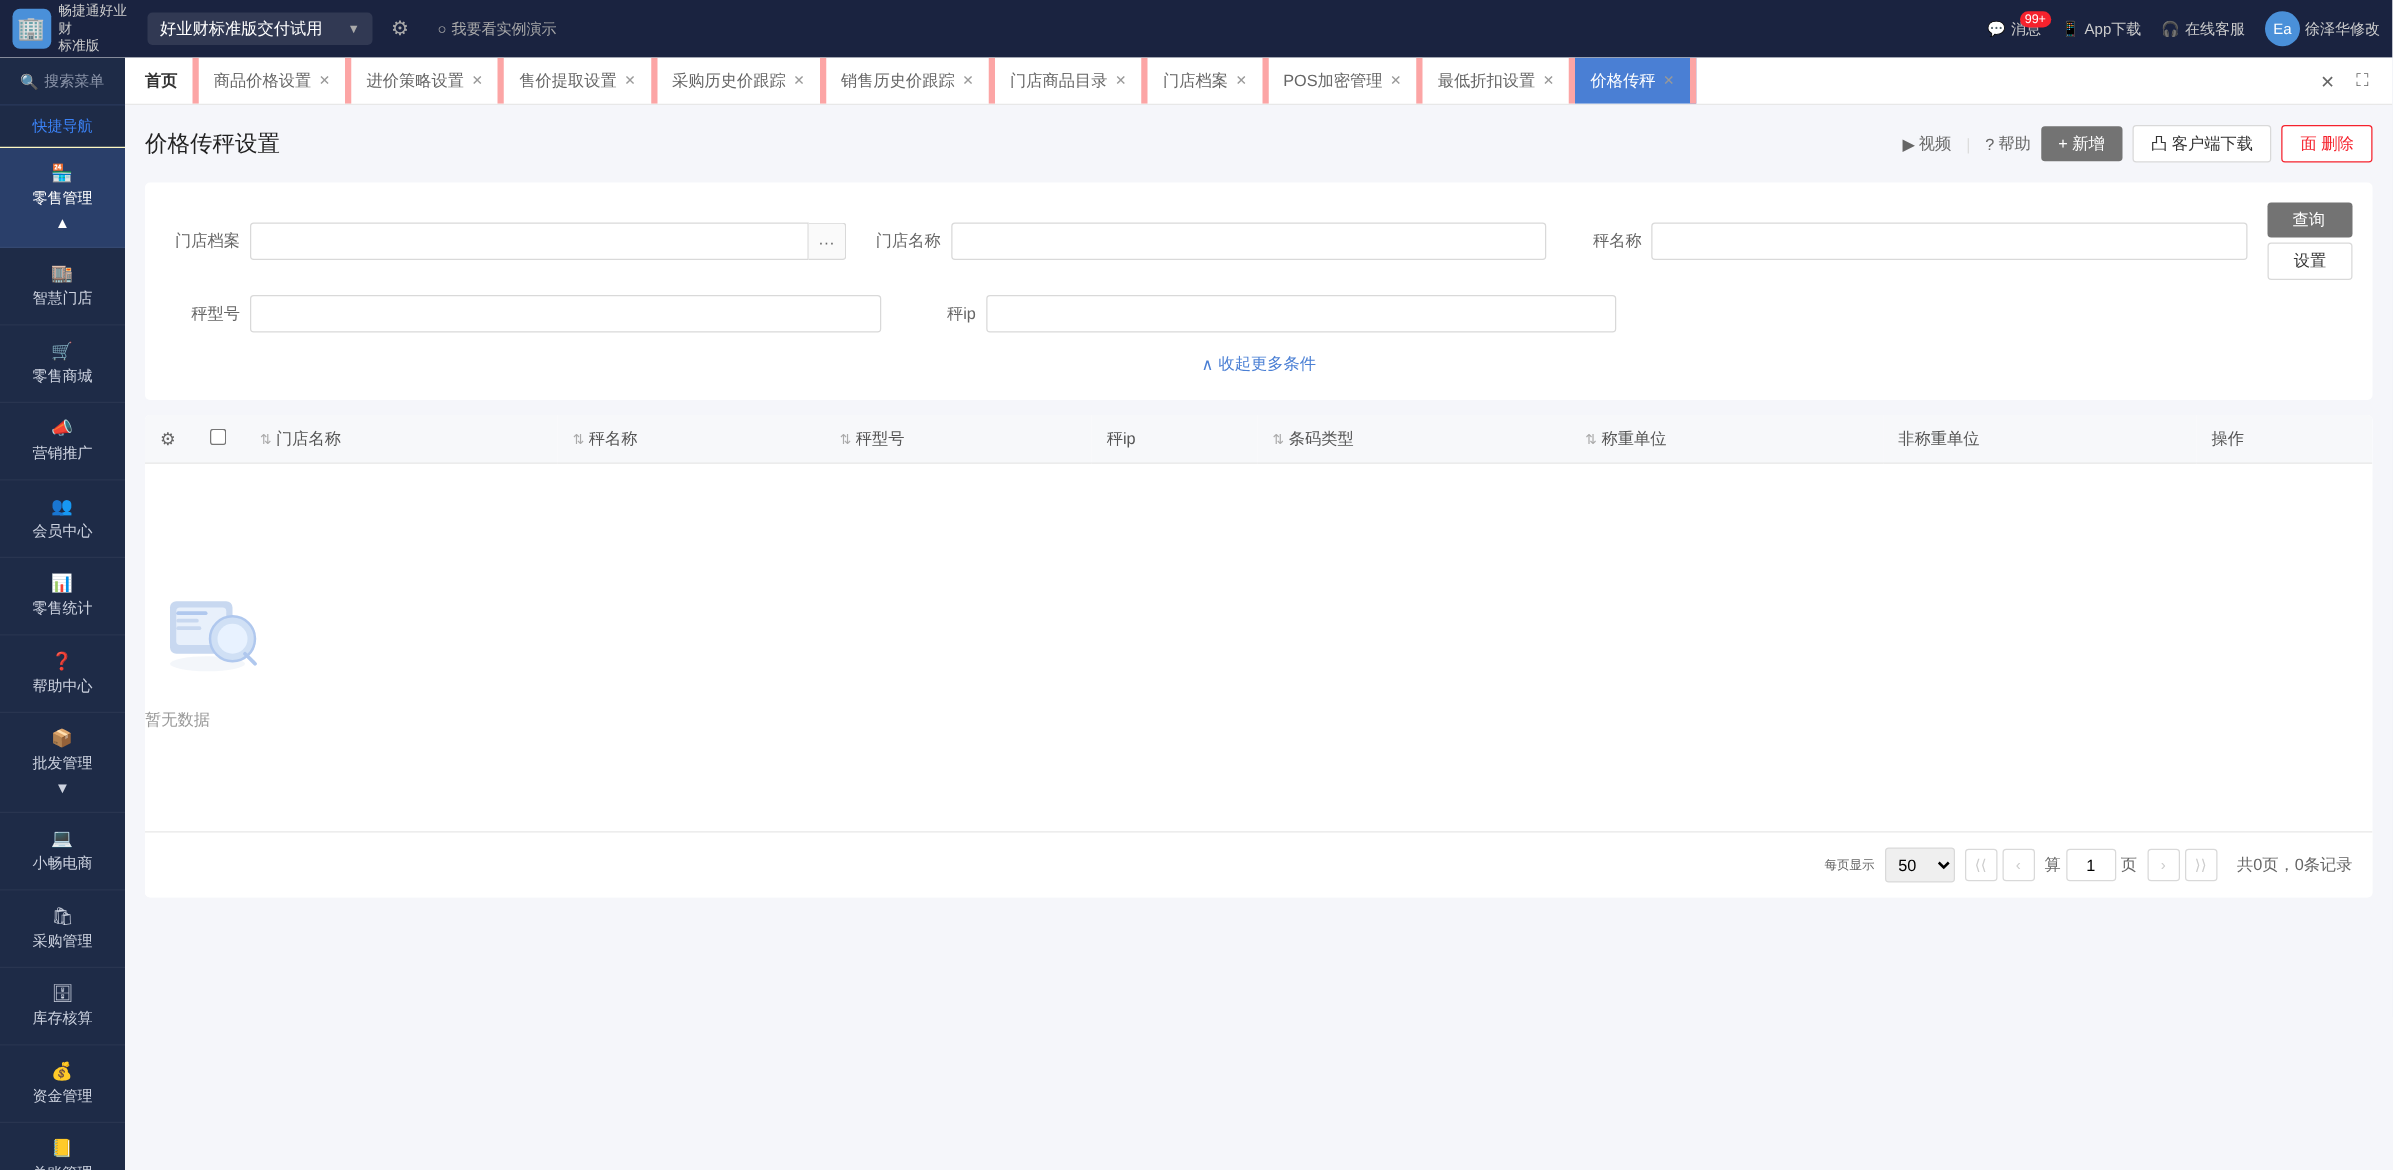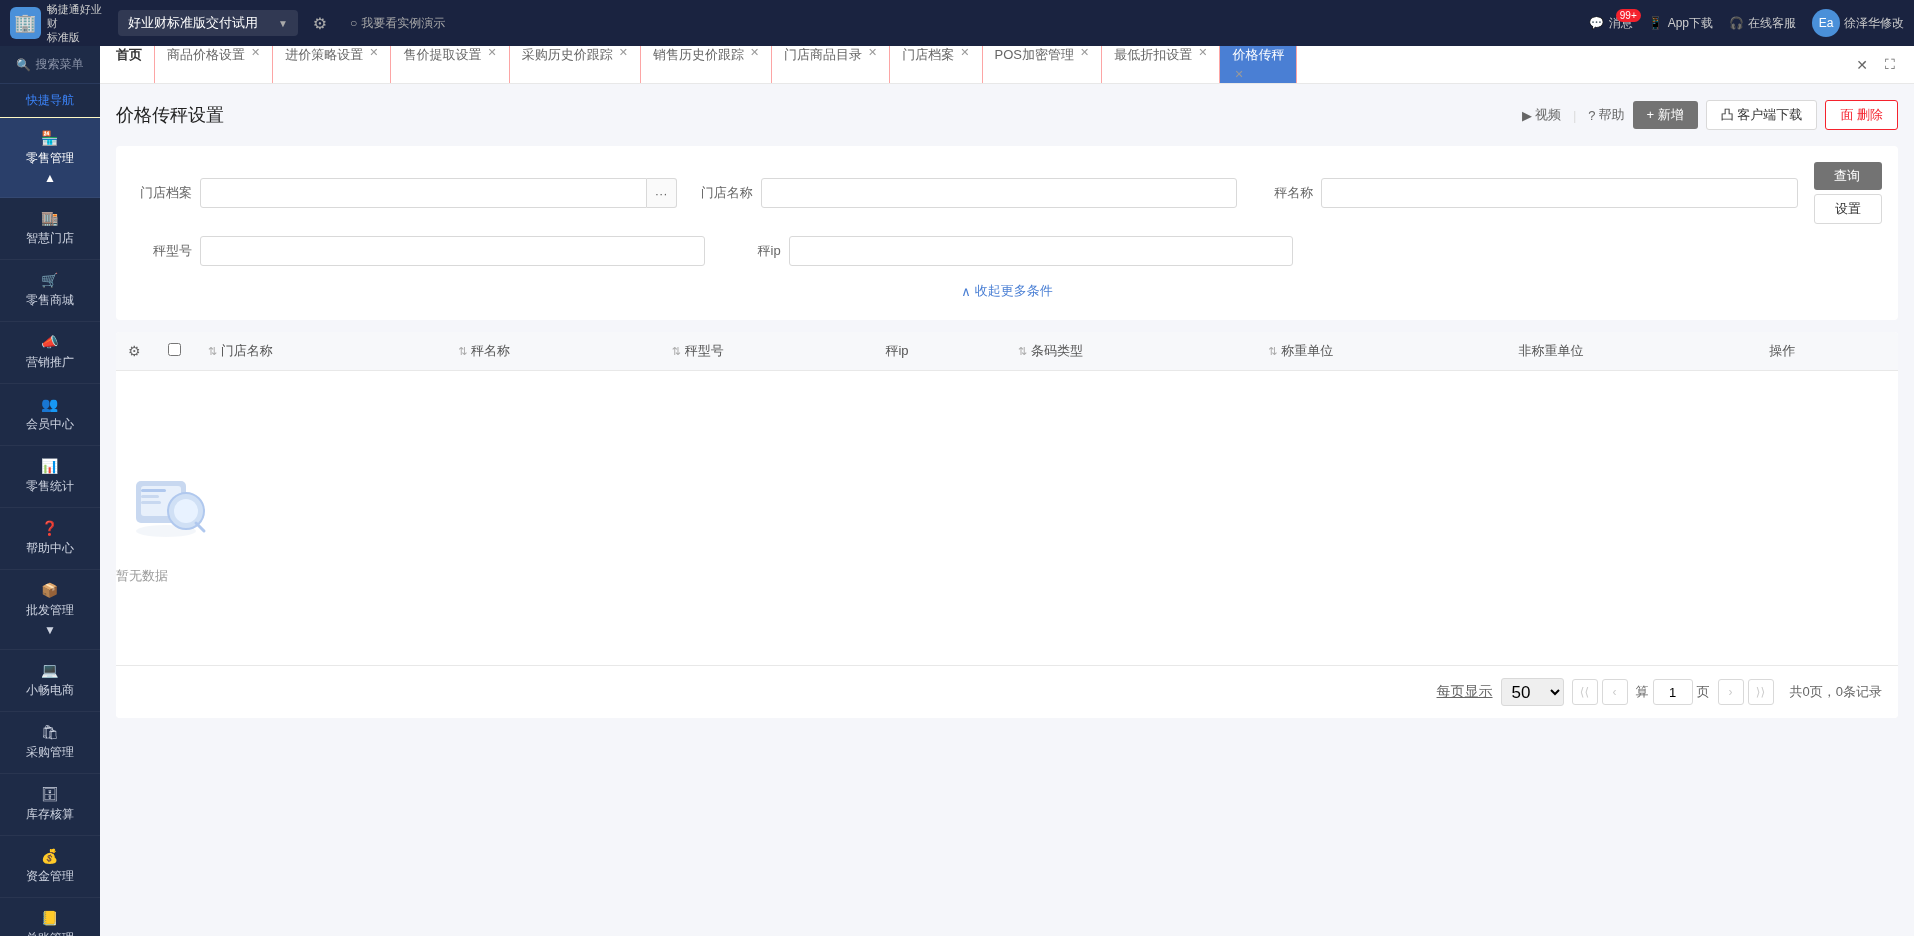--- a/index.html
+++ b/index.html
@@ -43,22 +43,22 @@
     
     .content-area { flex: 1; display: flex; flex-direction: column; overflow: hidden; }
 
     
     .tab-bar {
       display: flex; align-items: center; background: #fff;
       border-bottom: 1px solid #e8e8e8; height: 38px; overflow-x: auto;
       flex-shrink: 0; padding: 0 4px;
     }
     .tab-bar::-webkit-scrollbar { display: none; }
-    .tab-item { display: flex; align-items: flex-start; gap: 4px; padding: 0 12px; height: 100%; white-space: nowrap; cursor: pointer; color: #666; font-size: 13px; border-right: 1px solid #fca5a5; flex-shrink: 0; }
-    .tab-item.active { color: #fff; background: #4a7fd4; flex-direction: column; }
+    .tab-item { display: flex; align-items: center; gap: 4px; padding: 0 12px; height: 100%; white-space: nowrap; cursor: pointer; color: #666; font-size: 13px; border-right: 5px solid #fca5a5; flex-shrink: 0; }
+    .tab-item.active { color: #fff; background: #4a7fd4; }
     .tab-item.first { font-weight: bold; color: #333; }
     .tab-close { color: #999; font-size: 11px; margin-left: 2px; }
     .tab-bar-actions { margin-left: auto; display: flex; align-items: center; gap: 4px; padding: 0 8px; flex-shrink: 0; }
     .tab-bar-btn { width: 24px; height: 24px; display: flex; align-items: center; justify-content: center; cursor: pointer; color: #666; font-size: 14px; }
 
     
     .page-content { flex: 1; overflow-y: auto; background: #f5f6fa; padding: 16px; }
 
     
     .page-header { display: flex; align-items: center; justify-content: space-between; margin-bottom: 16px; }
@@ -92,22 +92,22 @@
     th.sortable { cursor: pointer; }
     th .sort-icon { color: #aaa; font-size: 11px; }
     td { padding: 10px 12px; color: #333; font-size: 13px; border-bottom: 1px solid #f0f0f0; }
 
     
     .empty-state { display: flex; flex-direction: column; justify-content: center; padding: 80px 0; }
     .empty-text { color: #999; font-size: 13px; }
 
     
     .pagination { display: flex; align-items: center; justify-content: flex-end; padding: 12px 16px; background: #fff; border-top: 1px solid #e8e8e8; gap: 8px; }
-    .page-size-label { color: #666; font-size: 14px; text-decoration: underline; }
-    .page-size-select { height: 28px; border: 1px solid #d9d9d9; border-radius: 3px; padding: 0 6px; font-size: 17px; }
+    .page-size-label { color: #666; font-size: 10px; }
+    .page-size-select { height: 28px; border: 1px solid #d9d9d9; border-radius: 3px; padding: 0 6px; font-size: 13px; }
     .page-nav { display: flex; align-items: center; gap: 4px; }
     .page-nav-btn { width: 26px; height: 26px; display: flex; align-items: center; justify-content: center; border: 1px solid #d9d9d9; border-radius: 3px; cursor: pointer; color: #666; background: #fff; font-size: 12px; }
     .page-nav-btn.disabled { color: #ccc; cursor: not-allowed; }
     .page-info { display: flex; align-items: center; gap: 4px; color: #666; font-size: 13px; }
     .page-input { width: 40px; height: 26px; border: 1px solid #d9d9d9; border-radius: 3px; text-align: center; font-size: 13px; }
     .total-info { color: #666; font-size: 13px; margin-left: 8px; text-align: center; }
 
     
     .empty-illustration { width: 100px; height: 100px; margin-bottom: 16px; }
   </style>

